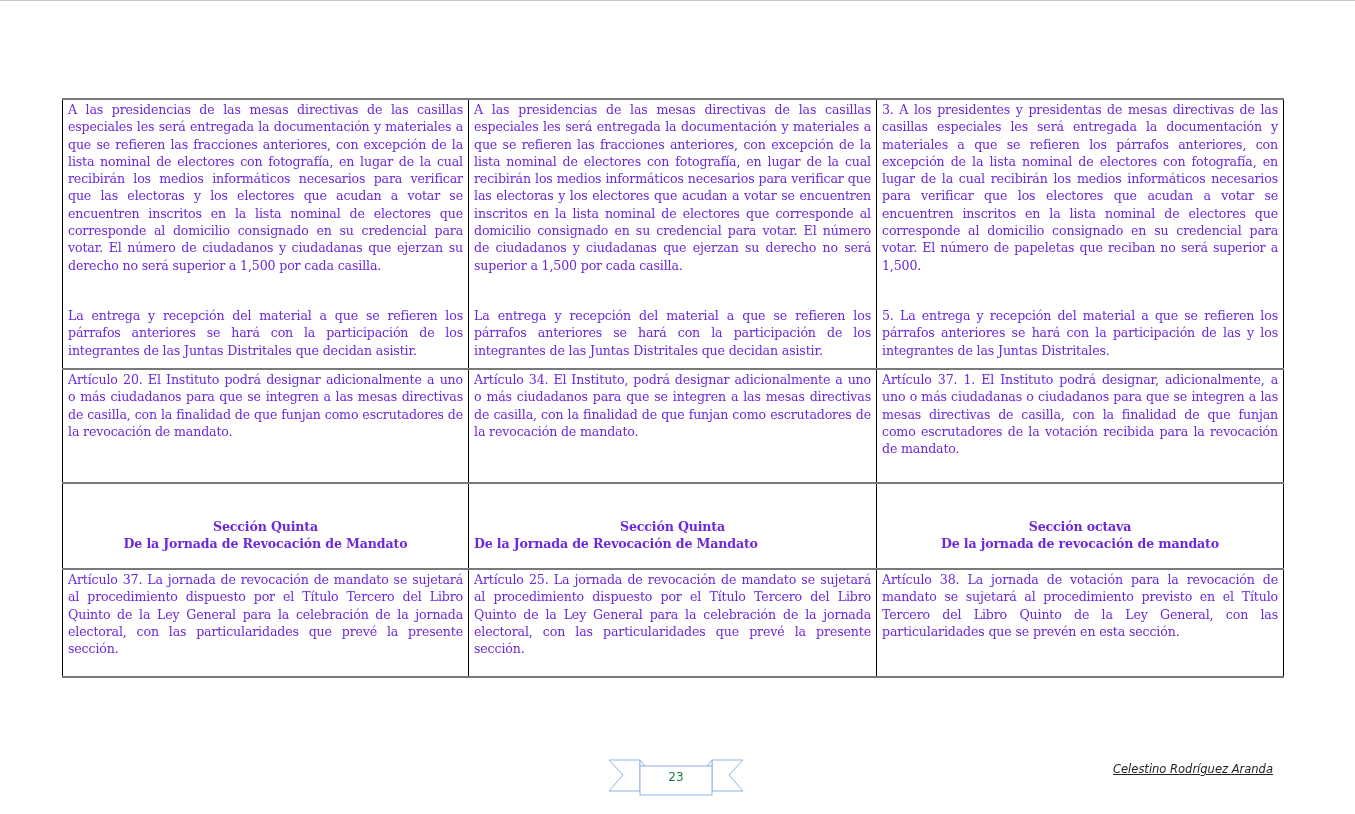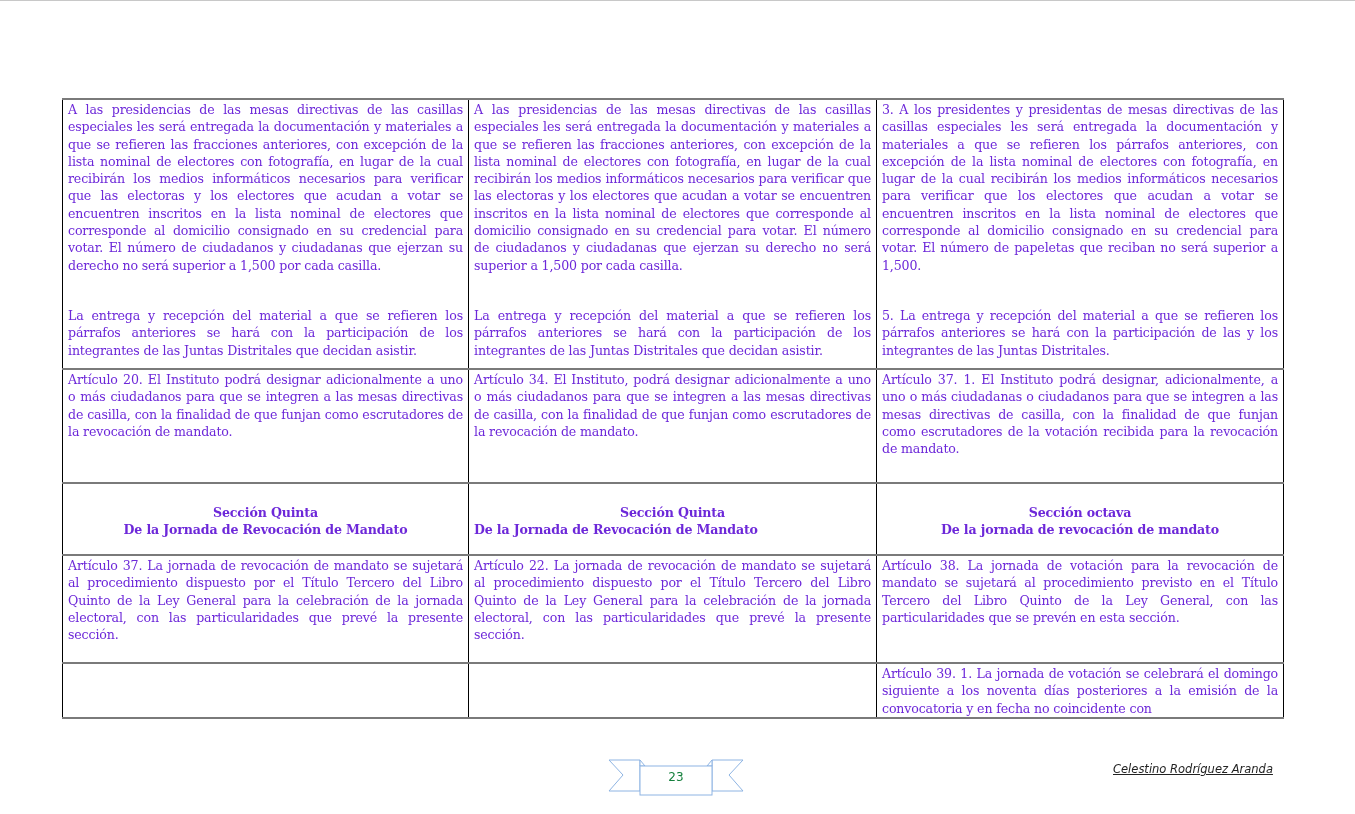--- a/index.html
+++ b/index.html
@@ -19,21 +19,21 @@
       border-left: 1px solid #000; border-right: 1px solid #000;
       border-top: 2px solid #7a7a7a; border-bottom: 2px solid #7a7a7a;
       vertical-align: top; padding: 1px 5px 0 5px;
       font-size: 12.6px; line-height: 17.3px; color: #6d28d9;
       text-align: justify; letter-spacing: -0.15px;
     }
     td p { margin: 0; }
     td p + p { margin-top: 33px; }
     tr.r1 td { height: 267px; }
     tr.r2 td { height: 111px; }
-    tr.r3 td { height: 66px; vertical-align: middle; padding-top: 4px; }
+    tr.r3 td { height: 66px; vertical-align: middle; padding-top: 18px; }
     tr.r4 td { height: 105px; margin-top: 28px; }
     tr.r5 td { height: 50px; overflow: hidden; }
     .sec-head { font-weight: bold; text-align: center; font-size: 12.6px; line-height: 17.5px; }
     .sec-head.left-sub .sub { text-align: left; display: block; }
     .sec-head span { display: block; }
     .footer-page {
       position: absolute; left: 607px; top: 757px; width: 138px; height: 40px;
     }
     .footer-page .num {
       position: absolute; left: 0; top: 13px; width: 138px; text-align: center;
@@ -100,35 +100,24 @@
           <span>Sección octava</span>
           <span>De la jornada de revocación de mandato</span>
         </div>
       </td>
     </tr>
     <tr class="r4">
       <td>
           <p>Artículo 37. La jornada de revocación de mandato se sujetará al procedimiento dispuesto por el Título Tercero del Libro Quinto de la Ley General para la celebración de la jornada electoral, con las particularidades que prevé la presente sección.</p>
         </td>
       <td>
-          <p>Artículo 22. La jornada de revocación de mandato se sujetará al procedimiento dispuesto por el Título Tercero del Libro Quinto de la Ley General para la celebración de la jornada electoral, con las particularidades que prevé la presente sección.</p>
+          <p>Artículo 25. La jornada de revocación de mandato se sujetará al procedimiento dispuesto por el Título Tercero del Libro Quinto de la Ley General para la celebración de la jornada electoral, con las particularidades que prevé la presente sección.</p>
         </td>
       <td>
           <p>Artículo 38. La jornada de votación para la revocación de mandato se sujetará al procedimiento previsto en el Título Tercero del Libro Quinto de la Ley General, con las particularidades que se prevén en esta sección.</p>
-        </td>
-    </tr>
-    <tr class="r5">
-      <td>
-          <p></p>
-        </td>
-      <td>
-          <p></p>
-        </td>
-      <td>
-          <p>Artículo 39. 1. La jornada de votación se celebrará el domingo siguiente a los noventa días posteriores a la emisión de la convocatoria y en fecha no coincidente con</p>
         </td>
     </tr>
   </tbody>
 </table>
 
 <div class="footer-page">
   <svg width="138" height="40" viewBox="0 0 138 40">
     <g fill="#ffffff" stroke="#8eb4e3" stroke-width="1">
       <path d="M2 3 L33 3 L33 34 L2 34 L16 18 Z"></path>
       <path d="M136 3 L105 3 L105 34 L136 34 L122 18 Z"></path>

